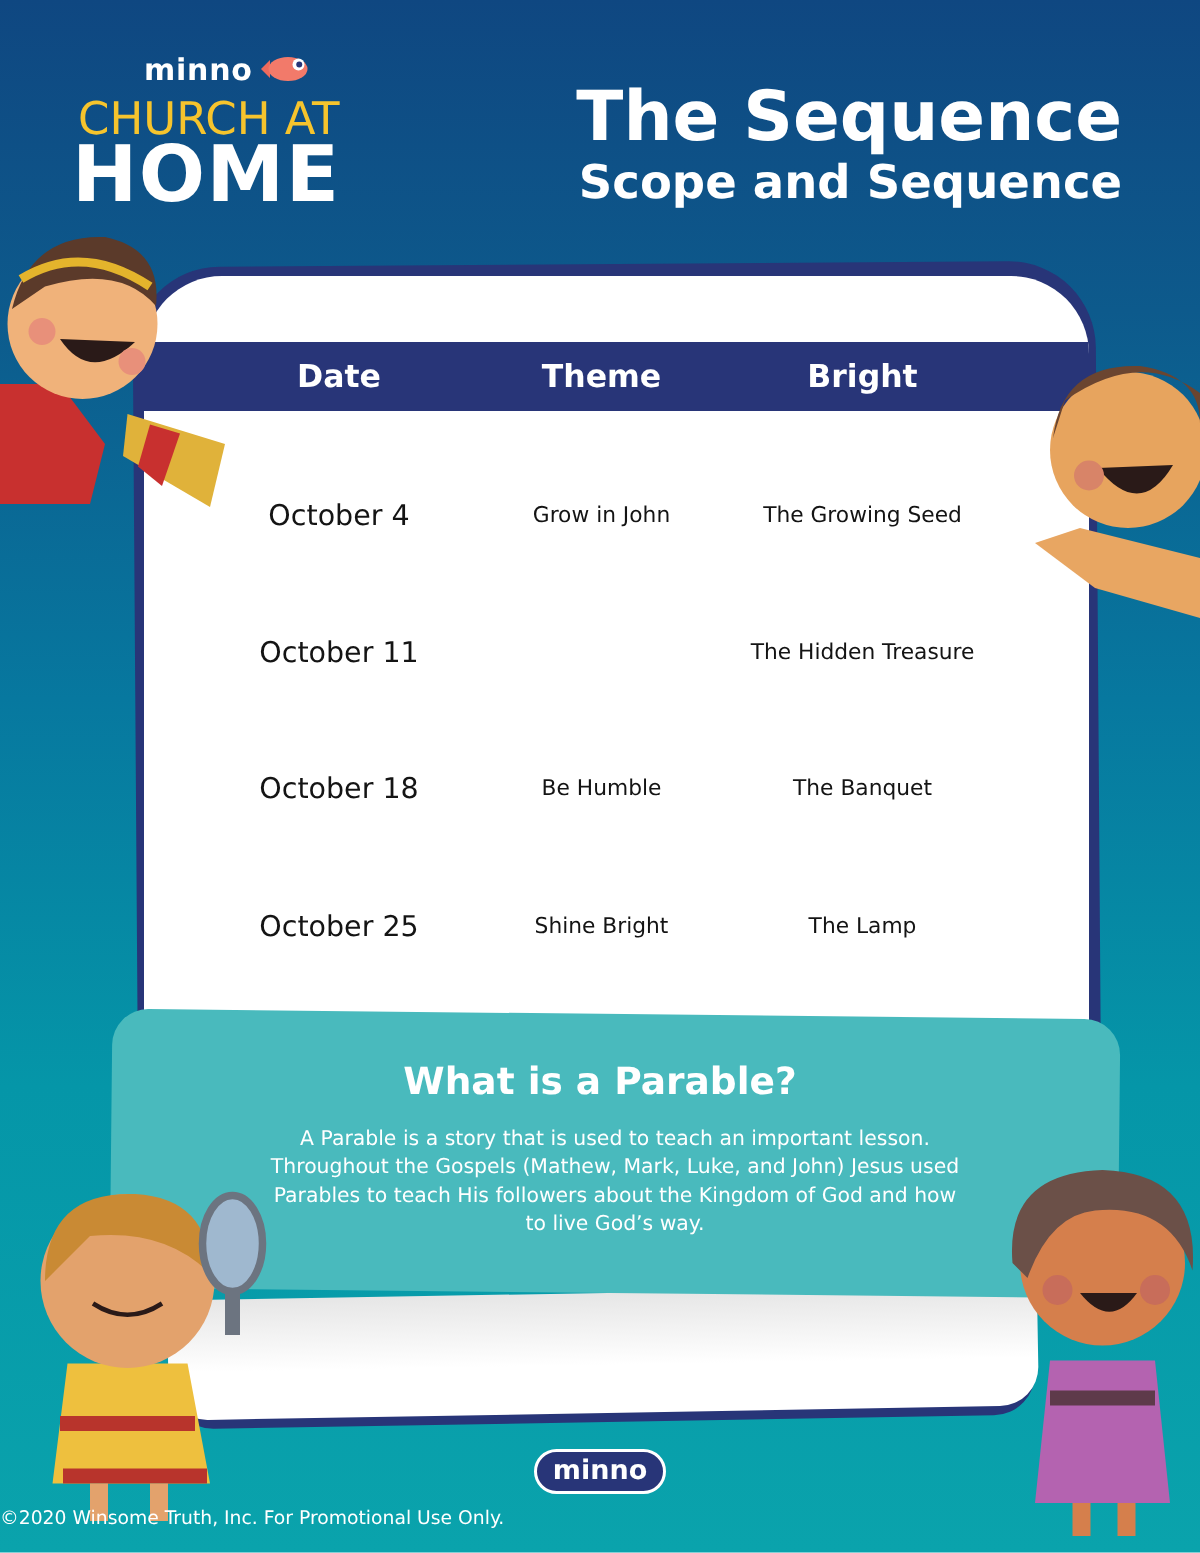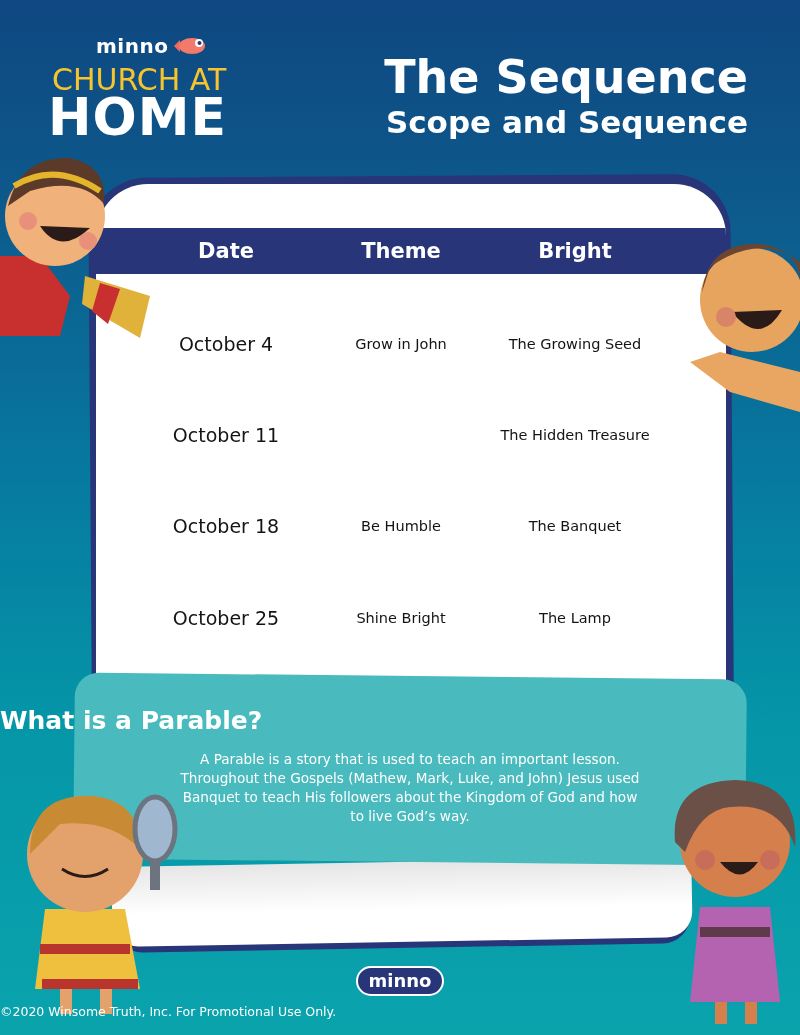--- a/index.html
+++ b/index.html
@@ -69,21 +69,21 @@
   .cell.theme { font-size: 14.5px; }
   .cell.parable { font-size: 14.5px; line-height: 19px; }
 
   
   .info-box {
     left: 74px; top: 676px; width: 672px; height: 186px;
     background: #49babd; border-radius: 24px;
     transform: rotate(0.6deg);
   }
   .info-title {
-    left: 0; top: 706px; width: 800px; text-align: left;
+    left: 0; top: 706px; width: 800px; text-align: center;
     font-family: "DejaVu Sans", sans-serif; font-weight: bold;
     font-size: 25px; color: #ffffff;
   }
   .info-body {
     left: 180px; top: 750px; width: 460px; text-align: center;
     font-family: "DejaVu Sans", sans-serif; font-size: 13.6px;
     color: #ffffff; line-height: 19px;
   }
 
   
@@ -155,21 +155,21 @@
     <div class="cell theme" style="left:205px">Shine Bright</div>
     <div class="cell parable" style="left:379px">The Lamp</div>
   </div>
 </div>
 
 <div class="abs bottom-card-shadow"></div>
 <div class="abs bottom-card"></div>
 
 <div class="abs info-box"></div>
 <div class="abs info-title">What is a Parable?</div>
-<div class="abs info-body">A Parable is a story that is used to teach an important lesson. Throughout the Gospels (Mathew, Mark, Luke, and John) Jesus used Banquet to teach His followers about the Kingdom of God and how to live God’s way.</div>
+<div class="abs info-body">A Parable is a story that is used to teach an important lesson. Throughout the Gospels (Mathew, Mark, Luke, and John) Jesus used Parables to teach His followers about the Kingdom of God and how to live God’s way.</div>
 
 <svg class="char" style="left:0;top:146px" width="170" height="200" viewBox="0 0 170 200">
   <path d="M0 110 L40 110 L70 150 L60 190 L0 190 Z" fill="#c8302f"></path>
   <circle cx="55" cy="70" r="50" fill="#f0b27a"></circle>
   <path d="M8 60 Q20 10 70 12 Q108 20 104 58 Q80 30 30 45 Z" fill="#5b3a2a"></path>
   <path d="M14 40 Q55 15 100 45" stroke="#e4b42c" stroke-width="6" fill="none"></path>
   <path d="M40 80 Q60 110 90 82 Z" fill="#2a1a18"></path>
   <circle cx="28" cy="75" r="9" fill="#e8907a"></circle>
   <circle cx="88" cy="95" r="9" fill="#e8907a"></circle>
   <path d="M85 130 L150 150 L140 192 L82 158 Z" fill="#e0b23a"></path>

